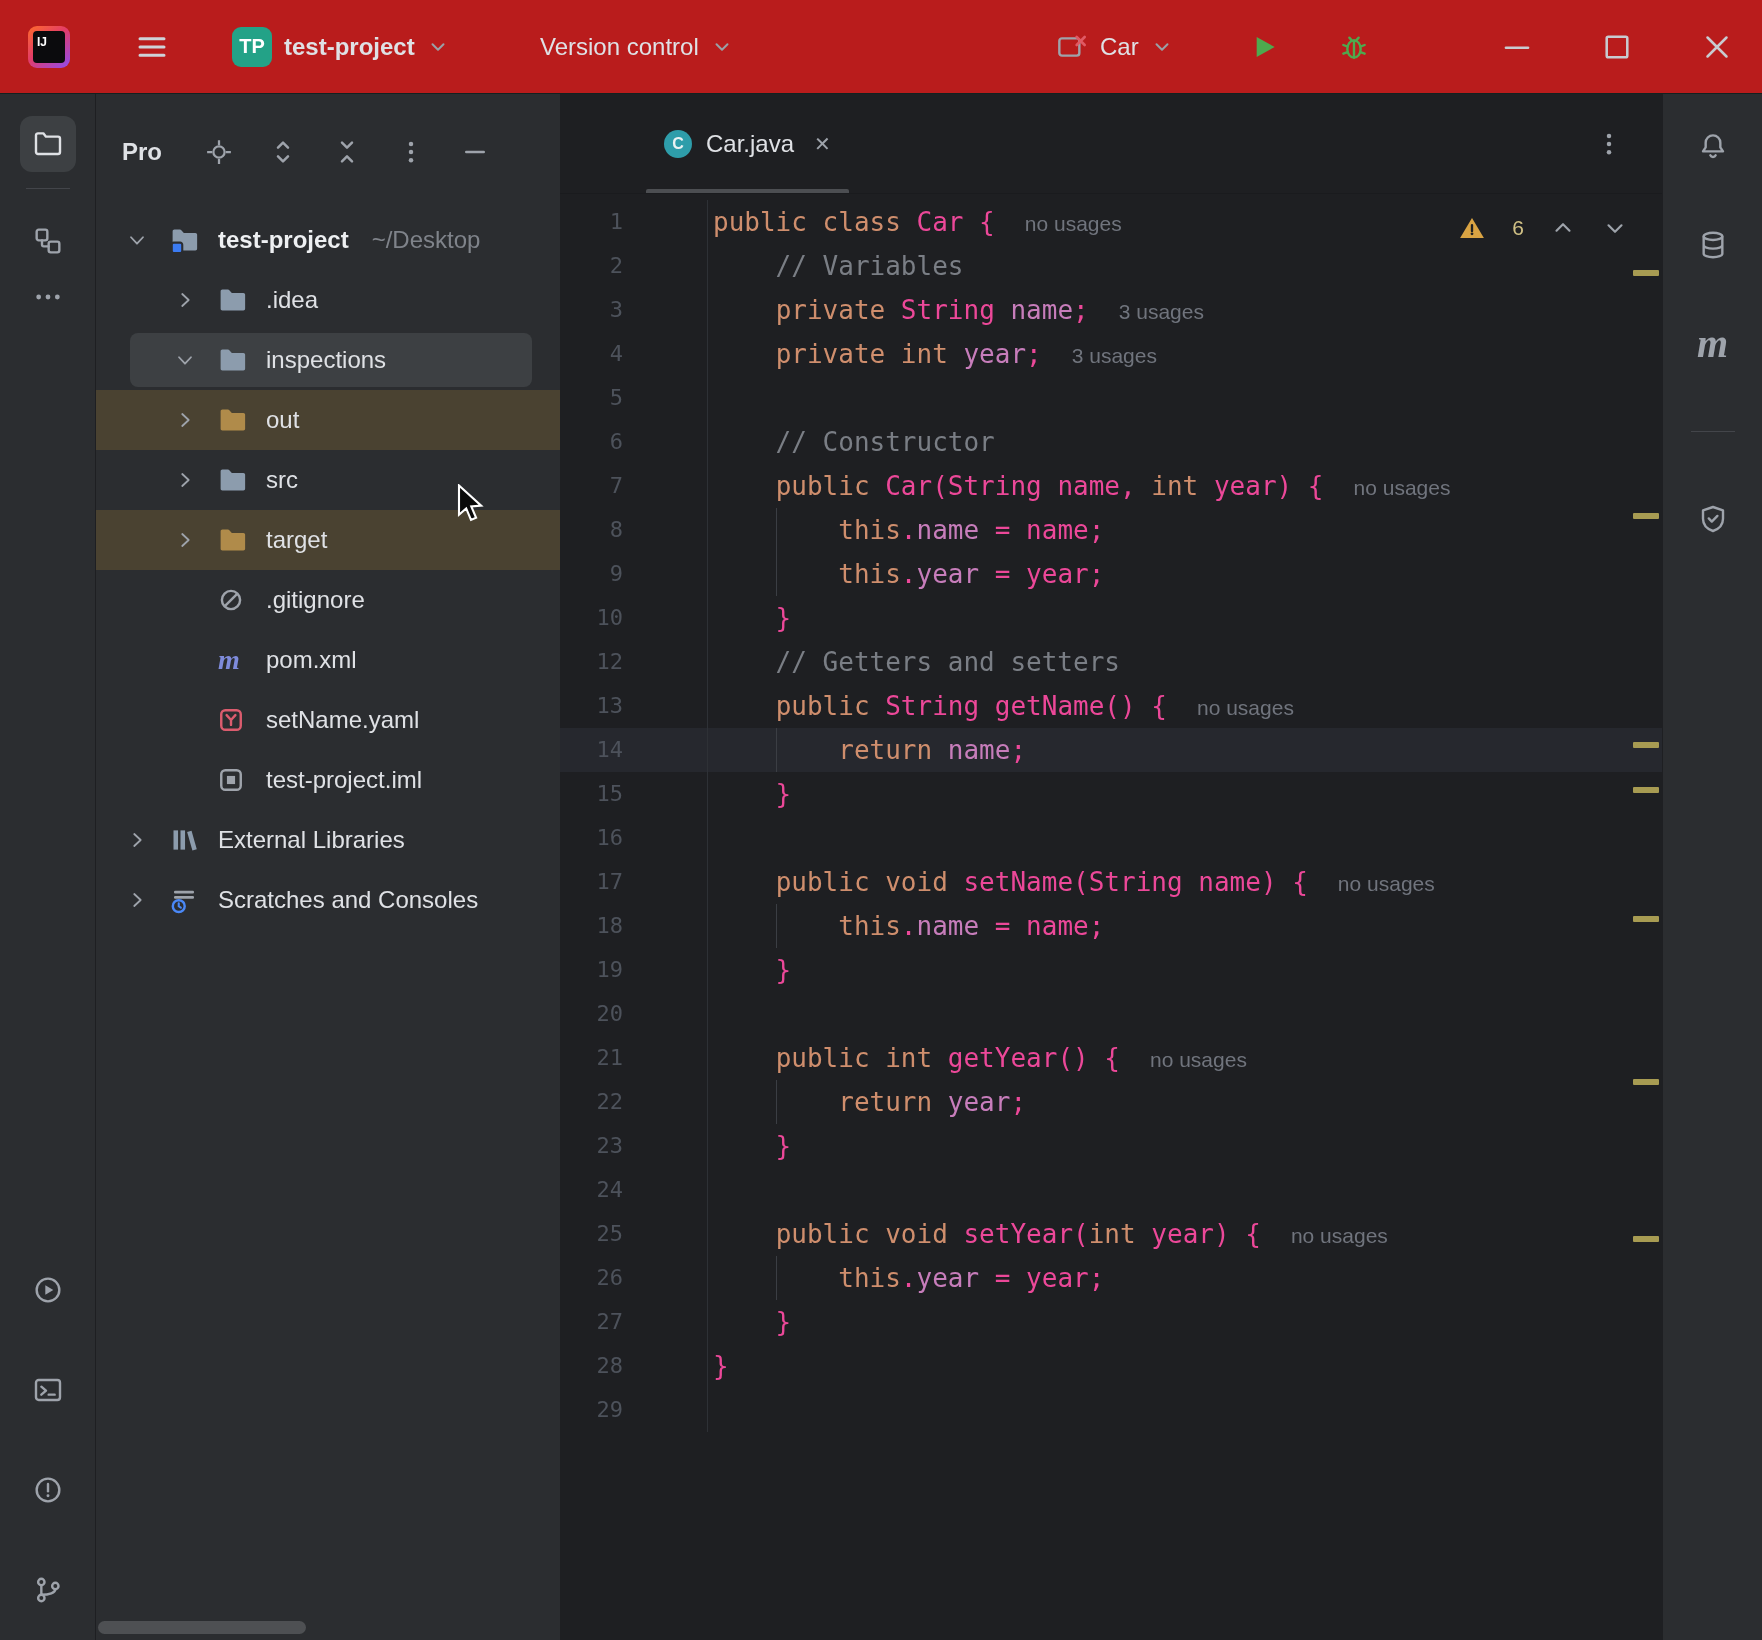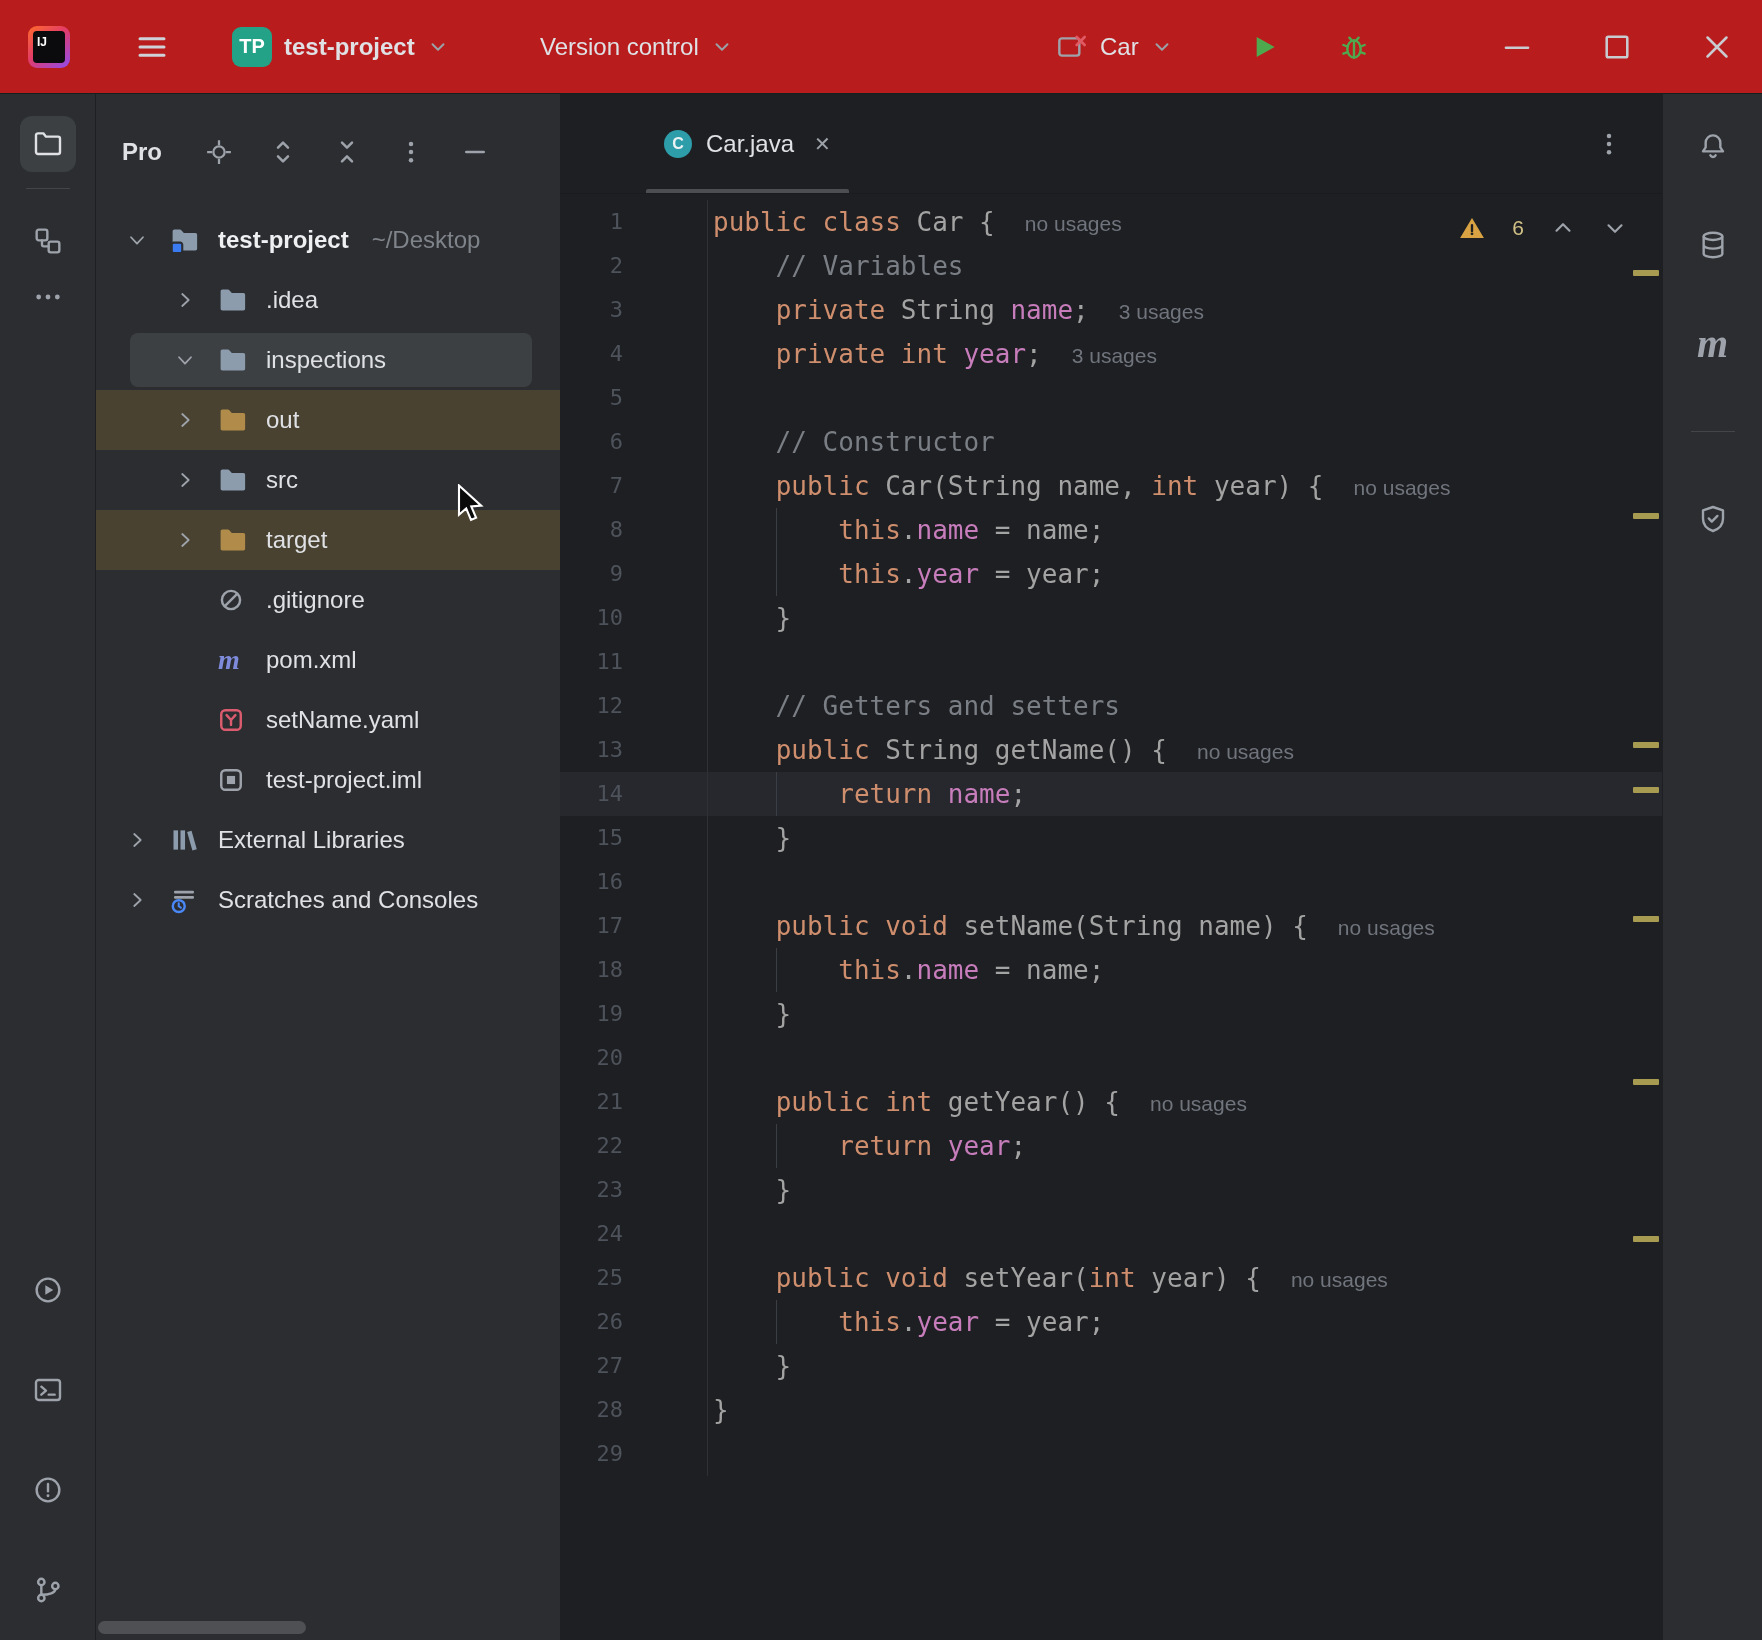--- a/index.html
+++ b/index.html
@@ -76,21 +76,21 @@
   .tab-kebab { position: absolute; right: 38px; background: none; border: none; color: #9ea3ab; display: flex; }
 
   .code-wrap { flex: 1; position: relative; overflow: hidden; }
   .code { padding-top: 6px; }
   .line { display: flex; height: 44px; line-height: 44px; font-family: "DejaVu Sans Mono", monospace; position: relative; }
   .line.current { background: #26282e; }
   .ln { width: 148px; flex: none; text-align: right; padding-right: 84px; color: #4d525b; font-size: 22px; border-right: 1px solid #2e3136; }
   .txt { padding-left: 5px; font-size: 26px; color: #bcbec4; white-space: pre; position: relative; }
   .guide { position: absolute; left: calc(5px + 4ch); top: 0; bottom: 0; width: 1px; background: #3b3e44; }
   .tk-k { color: #cf8e6d; }
-  .tk-d { color: #a3a3a3; margin-top: 28px; }
+  .tk-d { color: #ec4899; margin-top: 28px; }
   .tk-f { color: #c77dbb; }
   .tk-c { color: #7a7e85; }
   .inlay { font-family: "Liberation Sans", sans-serif; font-size: 21px; color: #70747d; margin-left: 30px; }
 
   .inspection-widget { position: absolute; top: 20px; right: 34px; display: flex; align-items: center; gap: 26px; color: #9ea3ab; z-index: 5; }
   .insp-count { font-size: 21px; color: #d0c085; }
   .insp-btn { background: none; border: none; color: #9ea3ab; display: flex; }
   .stripes { position: absolute; top: 0; right: 3px; width: 26px; bottom: 0; }
   .stripe { position: absolute; left: 0; right: 0; height: 6px; background: #a79b52; border-radius: 1px; }
 
@@ -465,24 +465,20 @@
             </div>
             <div class="line">
               <span class="ln">9</span>
               <span class="txt"><i class="guide"></i><span class="tk-d">        </span><span class="tk-k">this</span><span class="tk-d">.</span><span class="tk-f">year</span><span class="tk-d"> = year;</span></span>
             </div>
             <div class="line">
               <span class="ln">10</span>
               <span class="txt"><span class="tk-d">    }</span></span>
             </div>
             <div class="line">
-              <span class="ln">11</span>
-              <span class="txt"></span>
-            </div>
-            <div class="line">
               <span class="ln">12</span>
               <span class="txt"><span class="tk-c">    // Getters and setters</span></span>
             </div>
             <div class="line">
               <span class="ln">13</span>
               <span class="txt"><span class="tk-d">    </span><span class="tk-k">public </span><span class="tk-d">String getName() {</span><span class="inlay">no usages</span></span>
             </div>
             <div class="line current">
               <span class="ln">14</span>
               <span class="txt"><i class="guide"></i><span class="tk-d">        </span><span class="tk-k">return </span><span class="tk-f">name</span><span class="tk-d">;</span></span>

